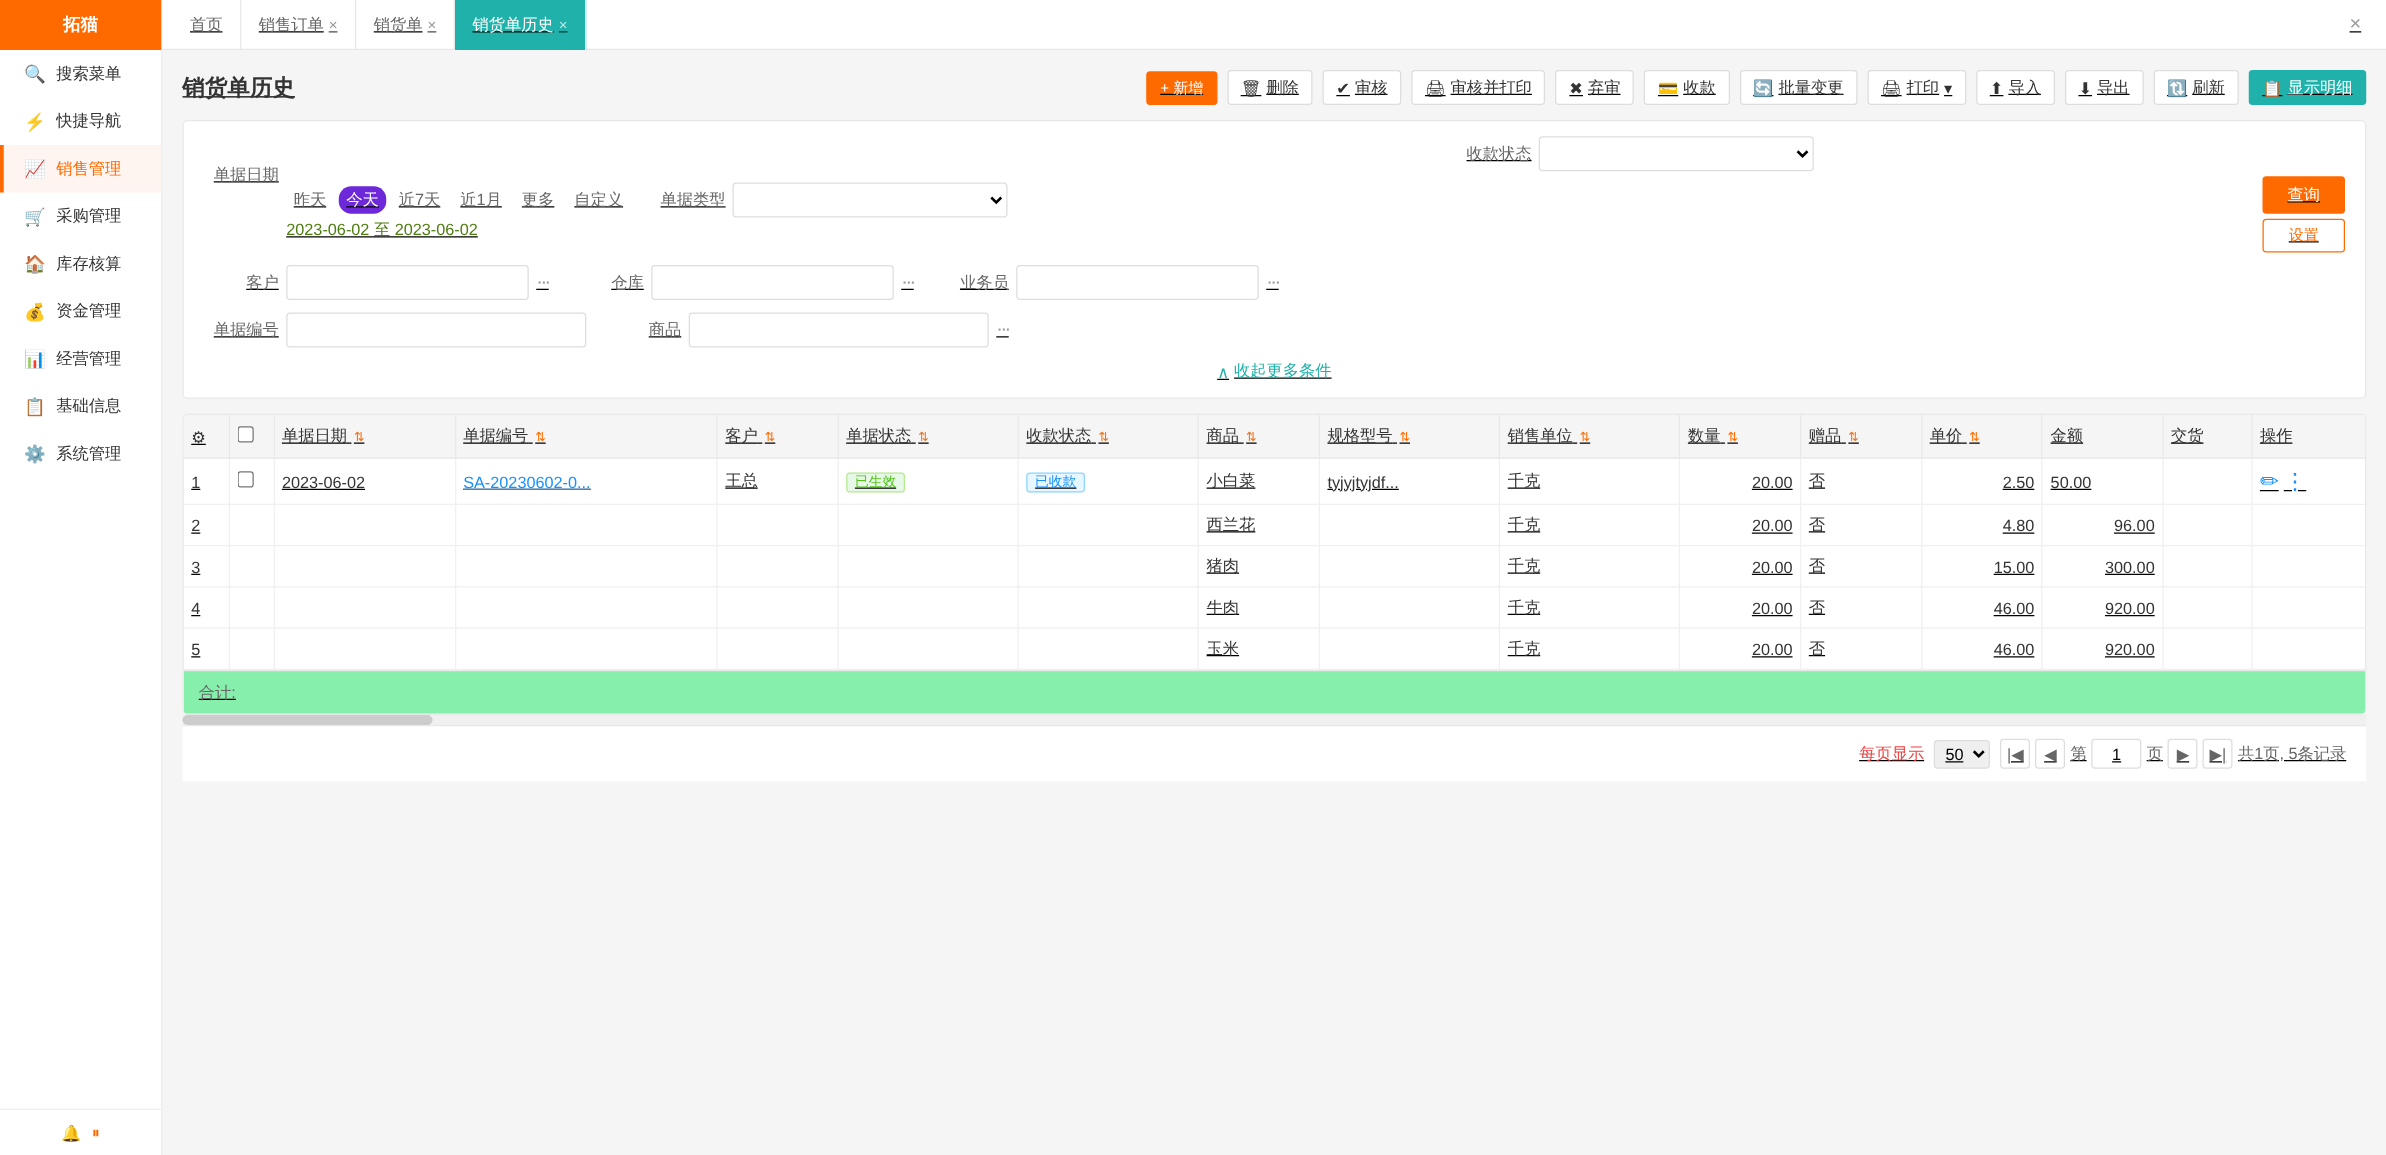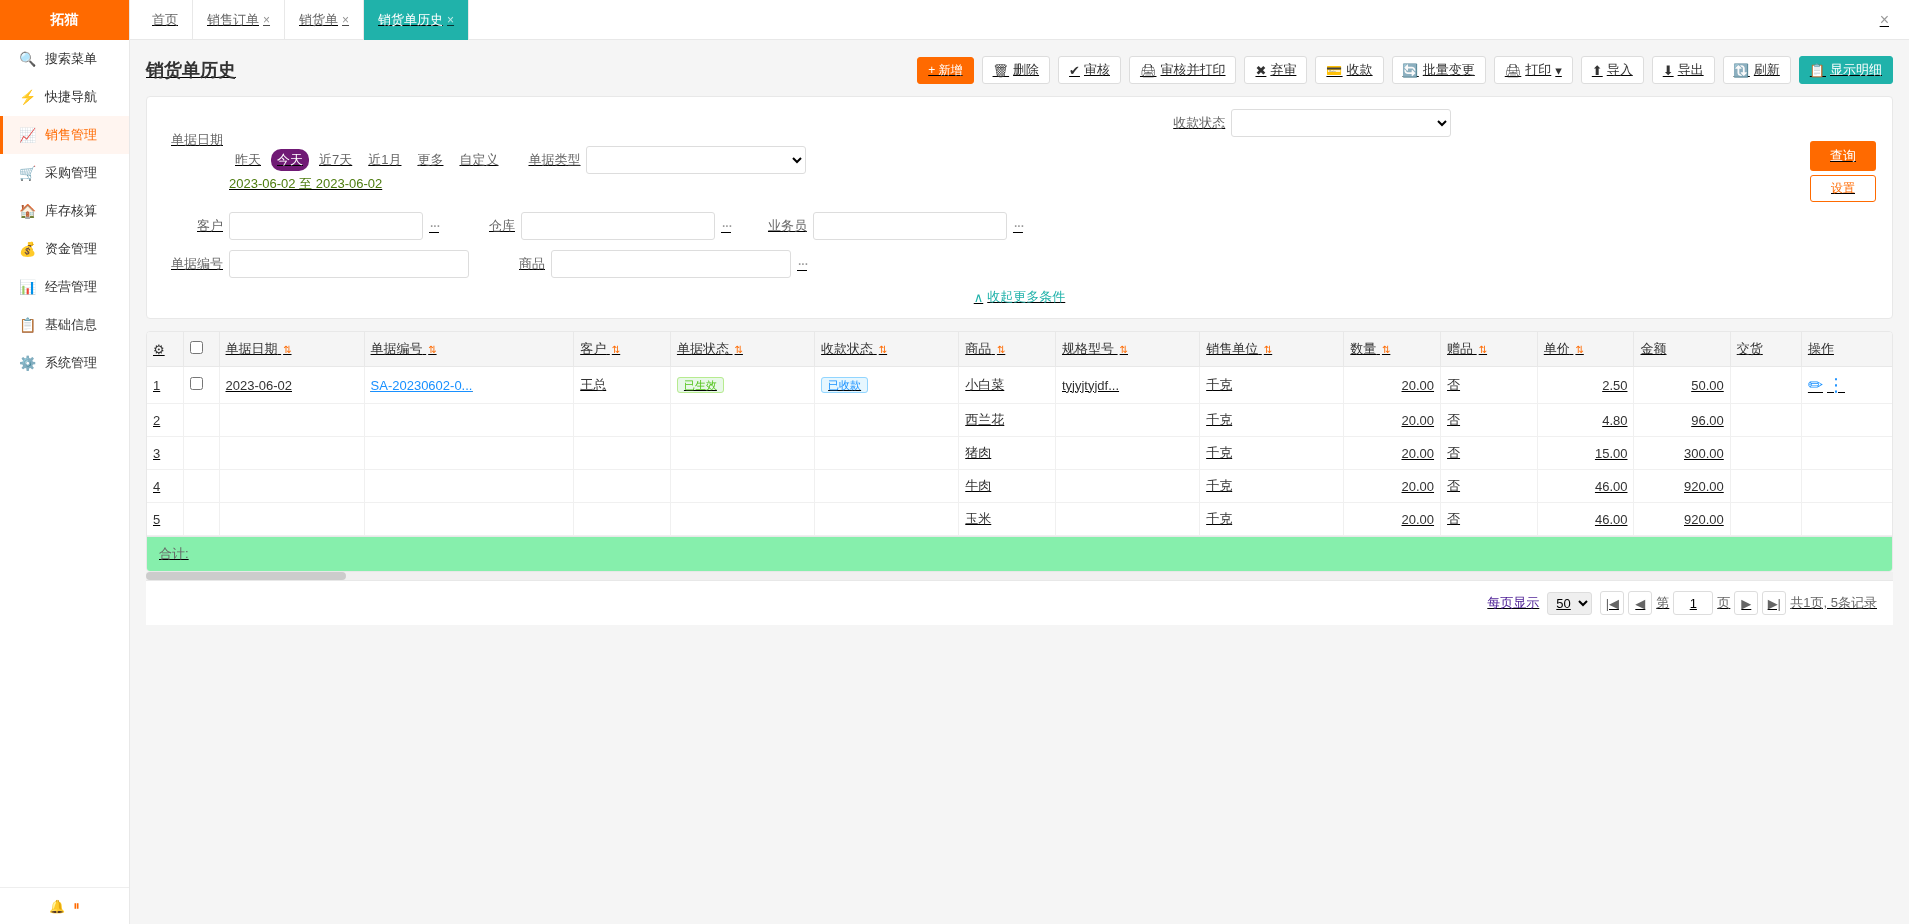--- a/index.html
+++ b/index.html
@@ -37,21 +37,21 @@
 
     
     .filter-card { background: #fff; border: 1px solid #e8e8e8; border-radius: 4px; padding: 12px 16px; margin-bottom: 12px; }
     .filter-row { display: flex; align-items: center; gap: 16px; margin-bottom: 10px; flex-wrap: wrap; }
     .filter-item { display: flex; align-items: center; gap: 6px; }
     .filter-label { color: #666; white-space: nowrap; min-width: 60px; text-align: right; }
     .filter-input { border: 1px solid #ddd; border-radius: 3px; padding: 4px 8px; min-width: 160px; height: 28px; outline: none; }
     .filter-select { border: 1px solid #ddd; border-radius: 3px; padding: 4px 8px; min-width: 180px; height: 28px; background: #fff; }
     .date-range { display: flex; align-items: center; gap: 4px; font-size: 12px; color: #666; margin-top: 40px; }
     .date-tag { padding: 2px 6px; border-radius: 2px; cursor: pointer; color: #666; }
-    .date-tag.active { background: #701a75; color: #fff; border-radius: 10px; }
+    .date-tag.active { background: #6d28d9; color: #fff; border-radius: 10px; }
     .filter-dot { color: #999; cursor: pointer; font-size: 16px; letter-spacing: -2px; }
     .collapse-btn { display: flex; align-items: center; justify-content: center; color: #20b2aa; cursor: pointer; font-size: 12px; gap: 4px; margin-top: 4px; }
     .query-btn { background: #ff6a00; color: #fff; border: none; border-radius: 3px; padding: 6px 20px; cursor: pointer; font-size: 13px; }
     .set-btn { background: #fff; color: #ff6a00; border: 1px solid #ff6a00; border-radius: 3px; padding: 4px 12px; cursor: pointer; font-size: 12px; }
 
     
     .table-container { background: #fff; border: 1px solid #e8e8e8; border-radius: 4px; overflow: auto; }
     table { width: 100%; border-collapse: collapse; font-size: 12px; }
     thead { background: #f5f5f5; }
     th { padding: 8px 6px; border-bottom: 1px solid #e8e8e8; color: #333; font-weight: normal; white-space: nowrap; text-align: left; border-right: 1px solid #e8e8e8; cursor: pointer; }
@@ -64,21 +64,21 @@
     .link-text { color: #1890ff; cursor: pointer; text-decoration: underline; }
     .action-btn { color: #1890ff; cursor: pointer; font-size: 18px; }
 
     
     .table-footer { background: #86efac; border-top: 1px solid #e8e8e8; padding: 8px 12px; display: flex; align-items: center; }
     .footer-label { color: #666; min-width: 80px; }
     .footer-values { display: flex; gap: 0; flex: 1; }
 
     
     .pagination-bar { display: flex; align-items: center; justify-content: flex-end; padding: 10px 16px; background: #fff; border-top: 1px solid #e8e8e8; gap: 8px; }
-    .page-size-label { color: #4c1d95; }
+    .page-size-label { color: #ef4444; }
     .page-size-select { border: 1px solid #ddd; border-radius: 3px; padding: 2px 4px; }
     .page-nav { display: flex; align-items: center; gap: 4px; }
     .page-btn { width: 24px; height: 24px; display: flex; align-items: center; justify-content: center; border: 1px solid #ddd; border-radius: 3px; cursor: pointer; background: #fff; color: #666; }
     .page-input { width: 40px; height: 24px; border: 1px solid #ddd; border-radius: 3px; text-align: center; }
     .page-info { color: #666; }
 
     .scrollbar-area { height: 8px; background: #f0f0f0; }
     .scrollbar-thumb { height: 8px; width: 200px; background: #ccc; border-radius: 4px; margin-left: 0; }
 
     .settings-btn-area { display: flex; flex-direction: column; gap: 4px; margin-top: 32px; }
@@ -347,21 +347,21 @@
               <td><span class="link-text">SA-20230602-0...</span></td>
               <td>王总</td>
               <td><span class="tag-green">已生效</span></td>
               <td><span class="tag-blue">已收款</span></td>
               <td>小白菜</td>
               <td>tyjyjtyjdf...</td>
               <td>千克</td>
               <td style="text-align:right;">20.00</td>
               <td>否</td>
               <td style="text-align:right;">2.50</td>
-              <td style="text-align:right;">50.00</td>
+              <td style="">50.00</td>
               <td></td>
               <td><span class="action-btn" style="margin-right:4px;">✏</span><span class="action-btn">⋮</span></td>
             </tr>
             <tr>
               <td>2</td>
               <td></td>
               <td></td>
               <td><span class="link-text"></span></td>
               <td></td>
               <td></td>

